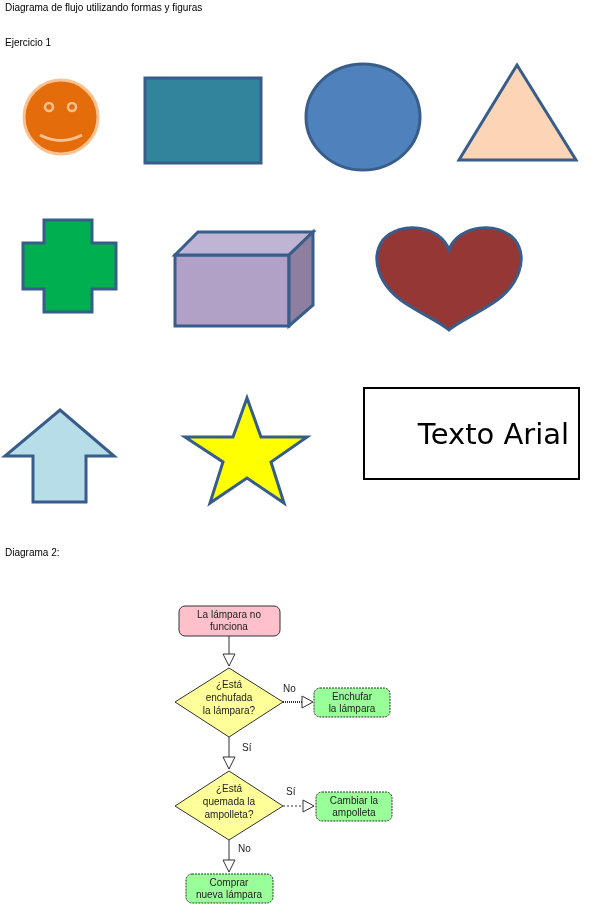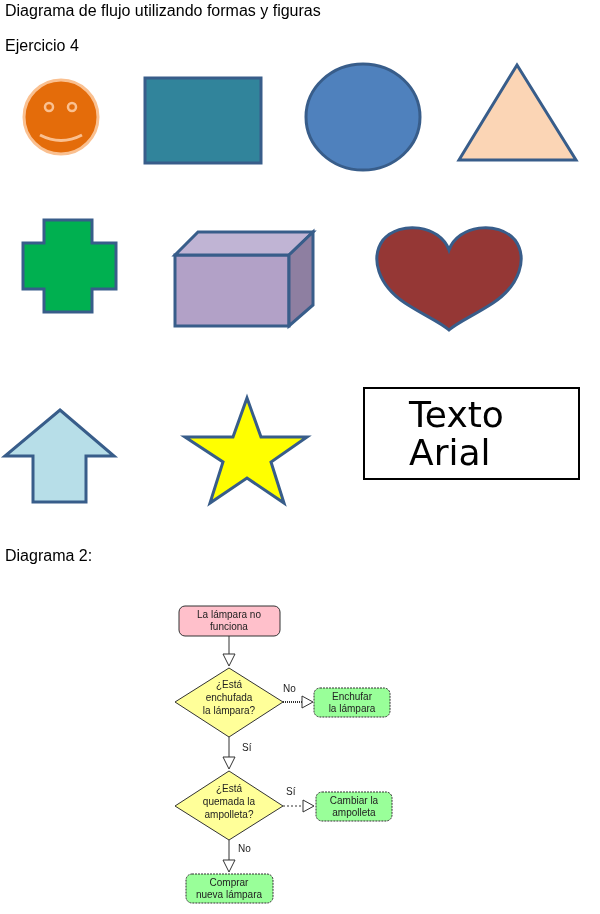--- a/index.html
+++ b/index.html
@@ -1,28 +1,28 @@
 <!DOCTYPE html>
 <html><head>
 <meta charset="utf-8">
 <style>
   html, body { margin:0; padding:0; background:#ffffff; }
   body { width:600px; height:914px; position:relative; overflow:hidden; font-family:"DejaVu Sans", sans-serif; }
-  .txt { position:absolute; font-size:16px; color:#000; white-space:nowrap; font-family:"Liberation Sans", sans-serif; }
+  .txt { position:absolute; font-size:10px; color:#000; white-space:nowrap; font-family:"Liberation Sans", sans-serif; }
   svg.abs { position:absolute; left:0; top:0; }
   .tbox { position:absolute; left:363px; top:387px; width:217px; height:93px; border:2px solid #000; box-sizing:border-box;
           display:flex; flex-direction:column; align-items:center; justify-content:center; }
-  .tbox span { font-family:"DejaVu Sans", sans-serif; font-size:36px; line-height:38px; color:#000;margin-left:44px; }
+  .tbox span { font-family:"DejaVu Sans", sans-serif; font-size:29px; line-height:38px; color:#000;margin-left:44px; }
   .fc-text { font-family:"Liberation Sans", sans-serif; font-size:10px; fill:#222; }
 </style>
 </head>
 <body>
 
 <div class="txt" style="left:5px; top:2px;">Diagrama de flujo utilizando formas y figuras</div>
-<div class="txt" style="left:5px; top:37px;">Ejercicio 4</div>
+<div class="txt" style="left:5px; top:37px;">Ejercicio 1</div>
 
 <svg class="abs" width="600" height="914" viewBox="0 0 600 914">
 
   <g>
     <circle cx="61" cy="117" r="37" fill="#E46C0A" stroke="#FAC090" stroke-width="3"></circle>
     <circle cx="49" cy="107" r="4" fill="none" stroke="#FAC090" stroke-width="2.5"></circle>
     <circle cx="72" cy="107" r="4" fill="none" stroke="#FAC090" stroke-width="2.5"></circle>
     <path d="M40 135 Q61 146 82 135" fill="none" stroke="#FAC090" stroke-width="3"></path>
   </g>
 

